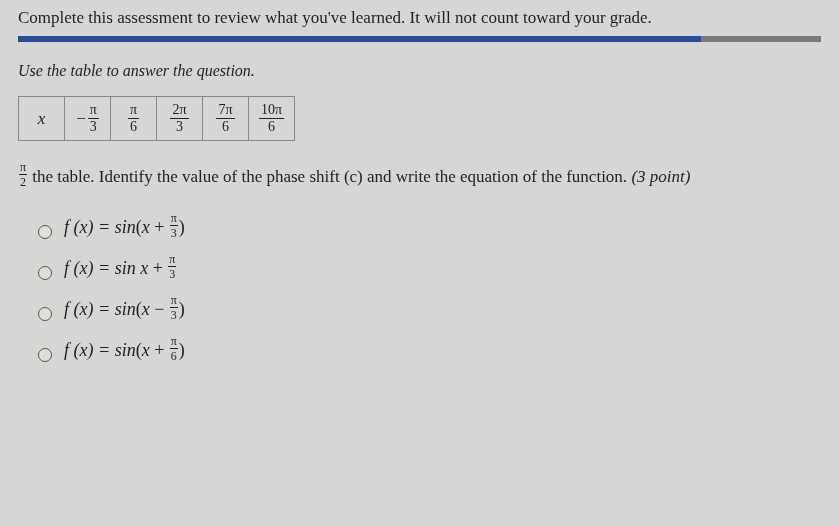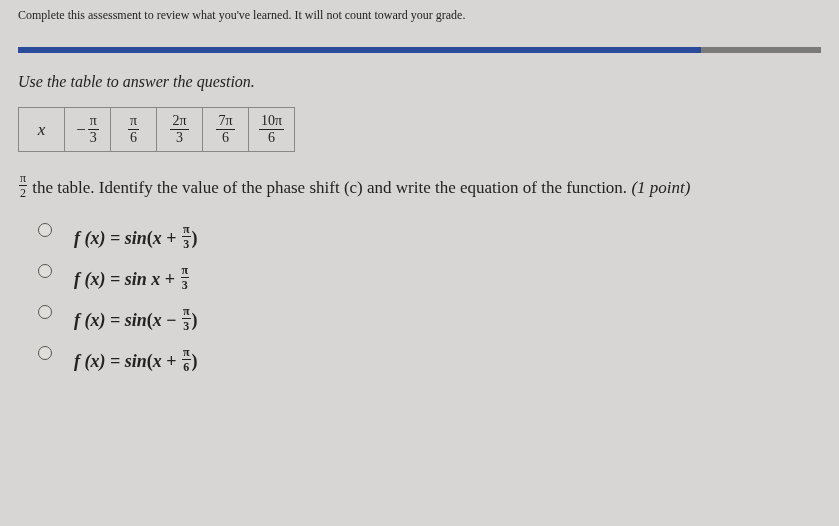--- a/index.html
+++ b/index.html
@@ -6,21 +6,21 @@
   body {
     width: 839px;
     height: 526px;
     background: #d8d6d4;
     font-family: Georgia, 'Times New Roman', serif;
     color: #222;
     padding: 8px 18px;
     position: relative;
     overflow: hidden;
   }
-  .header-text { font-size: 12px; margin-bottom: 24px; }
+  .header-text { font-size: 17px; margin-bottom: 8px; }
   .divider {
     height: 6px;
     background: linear-gradient(to right, #2a4a9a 0%, #2a4a9a 85%, #7a7a7a 85%, #7a7a7a 100%);
     margin-bottom: 20px;
   }
   .instruction { font-style: italic; font-size: 16px; margin-bottom: 16px; }
   table {
     border-collapse: collapse;
     margin-bottom: 20px;
   }
@@ -41,26 +41,25 @@
     line-height: 1;
   }
   .frac .num { display: block; border-bottom: 1px solid #222; padding: 0 2px 1px; }
   .frac .den { display: block; padding: 1px 2px 0; }
   .neg { display: inline-flex; align-items:center; gap:2px;}
   .question-text { font-size: 17px; line-height: 1.6; margin-bottom: 22px; }
   .italic { font-style: italic; }
   .options { padding-left: 20px; }
   .option {
     display: flex;
-    align-items: flex-start;
-    gap: 22px;
+    align-items: flex-end;
+    gap: 12px;
     margin-bottom: 14px;
     font-size: 18px;
     font-family: 'Times New Roman', serif;
-    font-weight: bold;
   }
   .radio {
     width: 14px; height: 14px;
     border: 1.5px solid #555;
     border-radius: 50%;
     flex-shrink: 0;
     background: #e0ded9;
   }
   .math { font-style: italic; font-family: 'Times New Roman', serif; }
   .pi { font-style: normal; }
@@ -96,21 +95,21 @@
           </span></td>
     <td><span class="frac"><span class="num">π</span><span class="den">6</span></span></td>
     <td><span class="frac"><span class="num">2π</span><span class="den">3</span></span></td>
     <td><span class="frac"><span class="num">7π</span><span class="den">6</span></span></td>
     <td><span class="frac"><span class="num">10π</span><span class="den">6</span></span></td>
   </tr>
 </tbody>
   </table>
 
 <div class="question-text">
-  <span class="sfrac"><span class="num">π</span><span class="den">2</span></span><span> the table. Identify the value of the phase shift </span><span>(c)</span><span> and write the equation of the function. </span><span class="italic">(1 point)</span>
+  <span class="sfrac"><span class="num">π</span><span class="den">2</span></span><span> the table. Identify the value of the phase shift </span><span>(c)</span><span> and write the equation of the function. </span><span class="italic">(3 point)</span>
 </div>
 
 <div class="options">
   <div class="option">
     <div class="radio"></div>
     <span class="math"><span class="fn">f (x) = sin</span><span class="pi">(</span><span>x</span><span class="pi"> + </span><span class="sfrac"><span class="num">π</span><span class="den">3</span></span><span class="pi">)</span></span>
   </div>
   <div class="option">
     <div class="radio"></div>
     <span class="math"><span class="fn">f (x) = sin </span><span>x</span><span class="pi"> + </span><span class="sfrac"><span class="num">π</span><span class="den">3</span></span></span>

